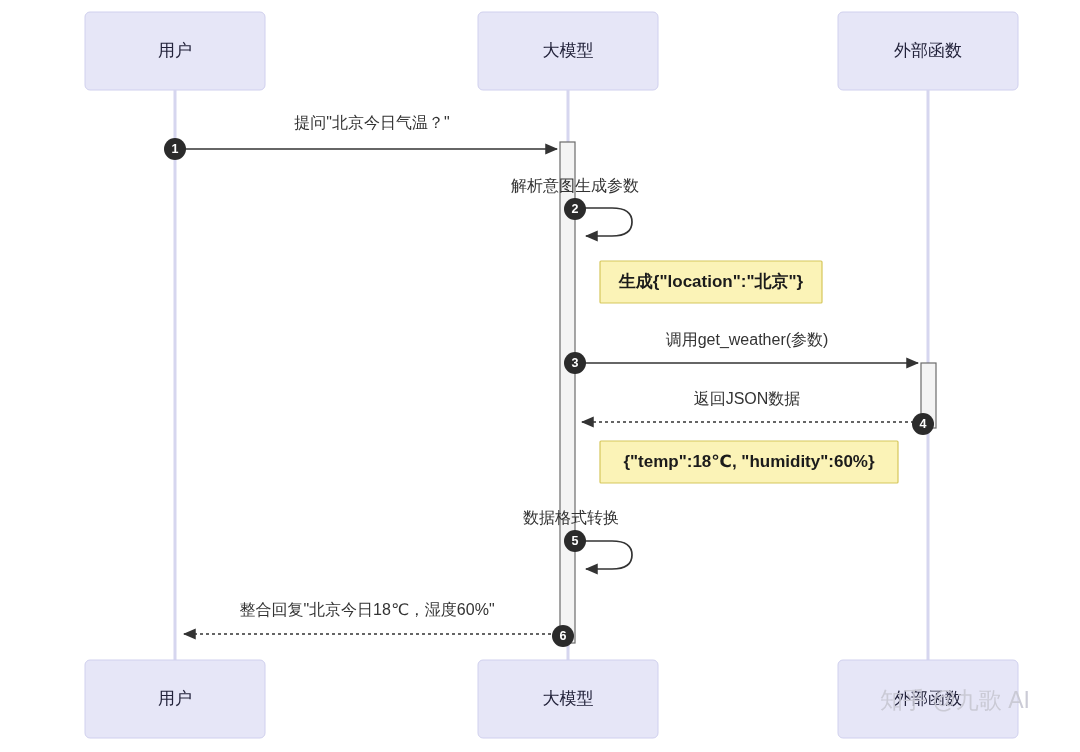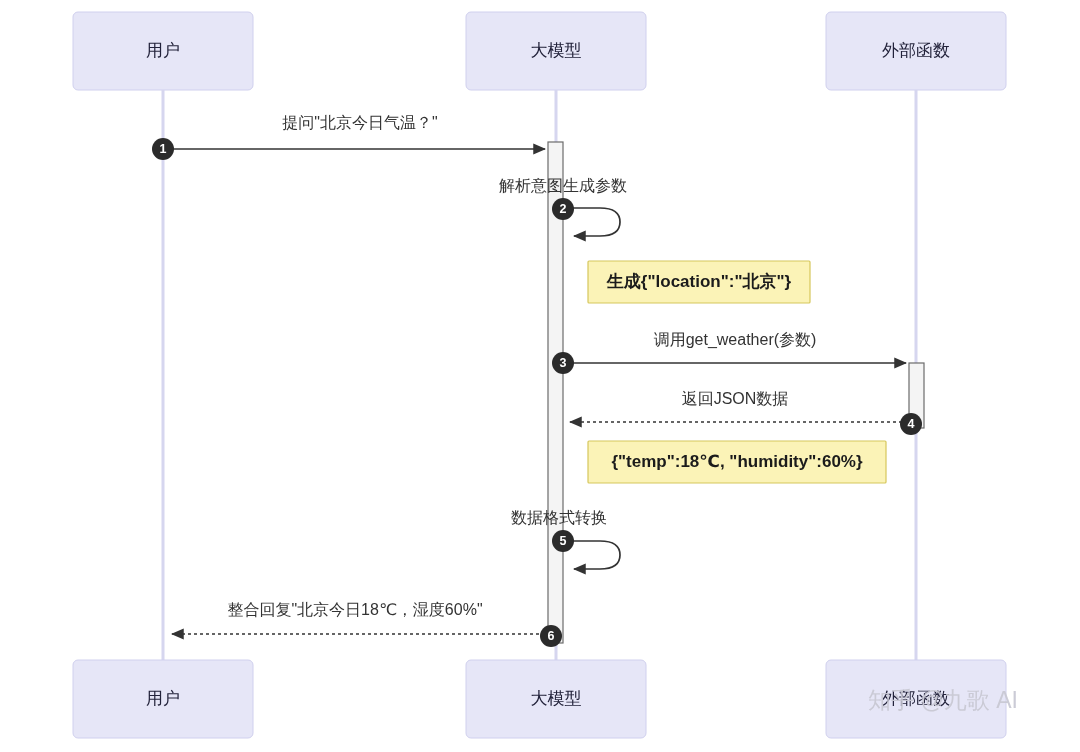--- a/index.html
+++ b/index.html
@@ -9,21 +9,21 @@
   }
   body {
     width: 1080px;
     height: 752px;
     font-family: "Liberation Sans", "DejaVu Sans", sans-serif;
     position: relative;
     overflow: hidden;
   }
   #diagram-root {
     position: absolute;
-    left: 0; top: 0;
+    left: 12px; top: 0;
     width: 1036px;
     height: 752px;
   }
   svg.seq {
     position: absolute;
     left: 0; top: 0;
     width: 1080px;
     height: 752px;
     display: block;
   }

